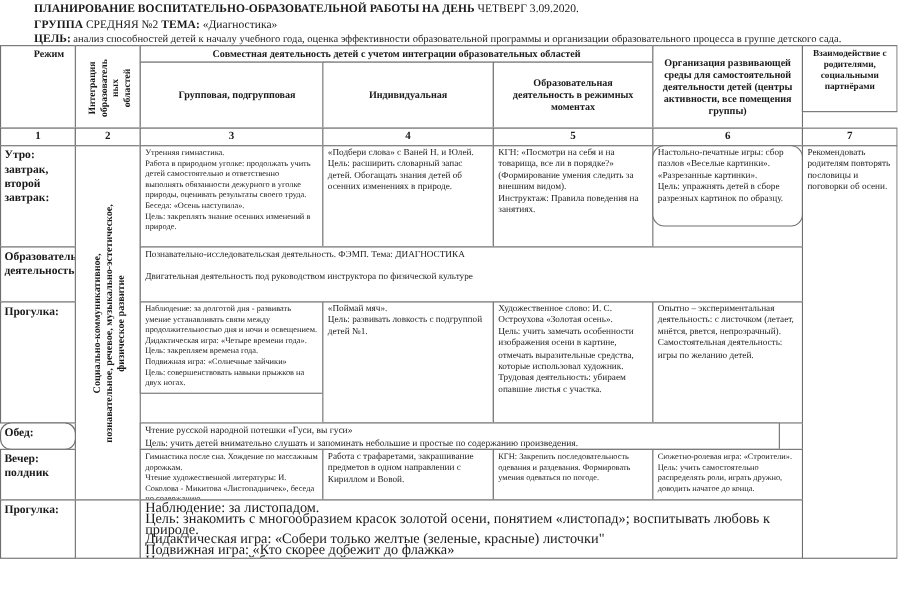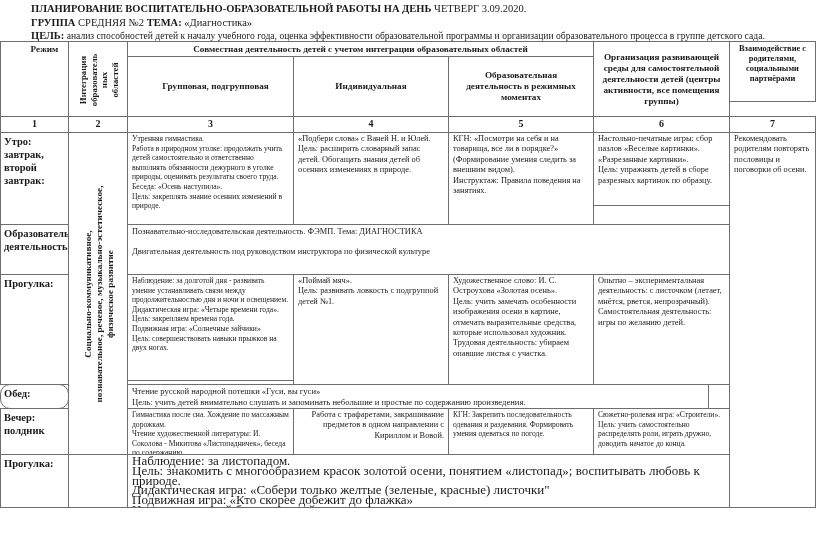--- a/index.html
+++ b/index.html
@@ -93,41 +93,41 @@
   <span class="line">Цель: закреплять знание осенних изменений в природе.</span>
 </div>
 <div class="cell txt2" style="left:293px; top:132px; width:156px; height:93px;">
   <span class="line">«Подбери слова» с Ваней Н. и Юлей.</span>
   <span class="line">Цель: расширить словарный запас детей. Обогащать знания детей об осенних изменениях в природе.</span>
 </div>
 <div class="cell txt2" style="left:448px; top:132px; width:146px; height:93px;">
   <span class="line">КГН: «Посмотри на себя и на товарища, все ли в порядке?» (Формирование умения следить за внешним видом).</span>
   <span class="line">Инструктаж: Правила поведения на занятиях.</span>
 </div>
-<div class="cell txt2" style="left:593px; top:132px; width:137px; height:74px;">
+<div class="cell txt2" style="left:593px; top:132px; width:137px; height:74px;border-radius:11px;">
   <span class="line">Настольно-печатные игры: сбор пазлов «Веселые картинки».</span>
   <span class="line">«Разрезанные картинки».</span>
   <span class="line">Цель: упражнять детей в сборе разрезных картинок по образцу.</span>
 </div>
 <div class="cell txt2" style="left:729px; top:132px; width:87px; height:376px;">
   <span class="line">Рекомендовать родителям повторять пословицы и поговорки об осени.</span>
 </div>
 
 <div class="cell regime" style="left:0; top:224px; width:69px; height:51px;">
   <span>Образовательная деятельность:</span>
 </div>
 <div class="cell txt2" style="left:127px; top:224px; width:603px; height:51px; padding-top:2px;">
   <span class="line">Познавательно-исследовательская деятельность. ФЭМП. Тема: ДИАГНОСТИКА</span>
   <span class="line" style="margin-top:10px;">Двигательная деятельность под руководством инструктора по физической культуре</span>
 </div>
 
 <div class="cell regime" style="left:0; top:274px; width:69px; height:111px;">
   <span>Прогулка:</span>
 </div>
-<div class="cell txt" style="left:127px; top:274px; width:167px; height:107px;">
+<div class="cell txt" style="left:127px; top:274px; width:167px; height:84px;">
   <span class="line">Наблюдение: за долготой дня - развивать умение устанавливать связи между продолжительностью дня и ночи и освещением.</span>
   <span class="line">Дидактическая игра: «Четыре времени года».</span>
   <span class="line">Цель: закрепляем времена года.</span>
   <span class="line">Подвижная игра: «Солнечные зайчики»</span>
   <span class="line">Цель: совершенствовать навыки прыжков на двух ногах.</span>
 </div>
 <div class="cell txt2" style="left:293px; top:274px; width:156px; height:111px;">
   <span class="line">«Поймай мяч».</span>
   <span class="line">Цель: развивать ловкость с подгруппой детей №1.</span>
 </div>
@@ -149,21 +149,21 @@
   <span class="line">Цель: учить детей внимательно слушать и запоминать небольшие и простые по содержанию произведения.</span>
 </div>
 
 <div class="cell regime" style="left:0; top:408px; width:69px; height:47px;">
   <span>Вечер: полдник</span>
 </div>
 <div class="cell txt" style="left:127px; top:408px; width:167px; height:47px;">
   <span class="line">Гимнастика после сна. Хождение по массажным дорожкам.</span>
   <span class="line">Чтение художественной литературы: И. Соколова - Микитова «Листопадничек», беседа по содержанию</span>
 </div>
-<div class="cell txt2" style="left:293px; top:408px; width:156px; height:47px;text-align:right;">
+<div class="cell txt2" style="left:293px; top:408px; width:156px; height:47px;">
   <span class="line">Работа с трафаретами, закрашивание предметов в одном направлении с Кириллом и Вовой.</span>
 </div>
 <div class="cell txt" style="left:448px; top:408px; width:146px; height:47px;">
   <span class="line">КГН: Закрепить последовательность одевания и раздевания. Формировать умения одеваться по погоде.</span>
 </div>
 <div class="cell txt" style="left:593px; top:408px; width:137px; height:47px;">
   <span class="line">Сюжетно-ролевая игра: «Строители».</span>
   <span class="line">Цель: учить самостоятельно распределять роли, играть дружно, доводить начатое до конца.</span>
 </div>
 

